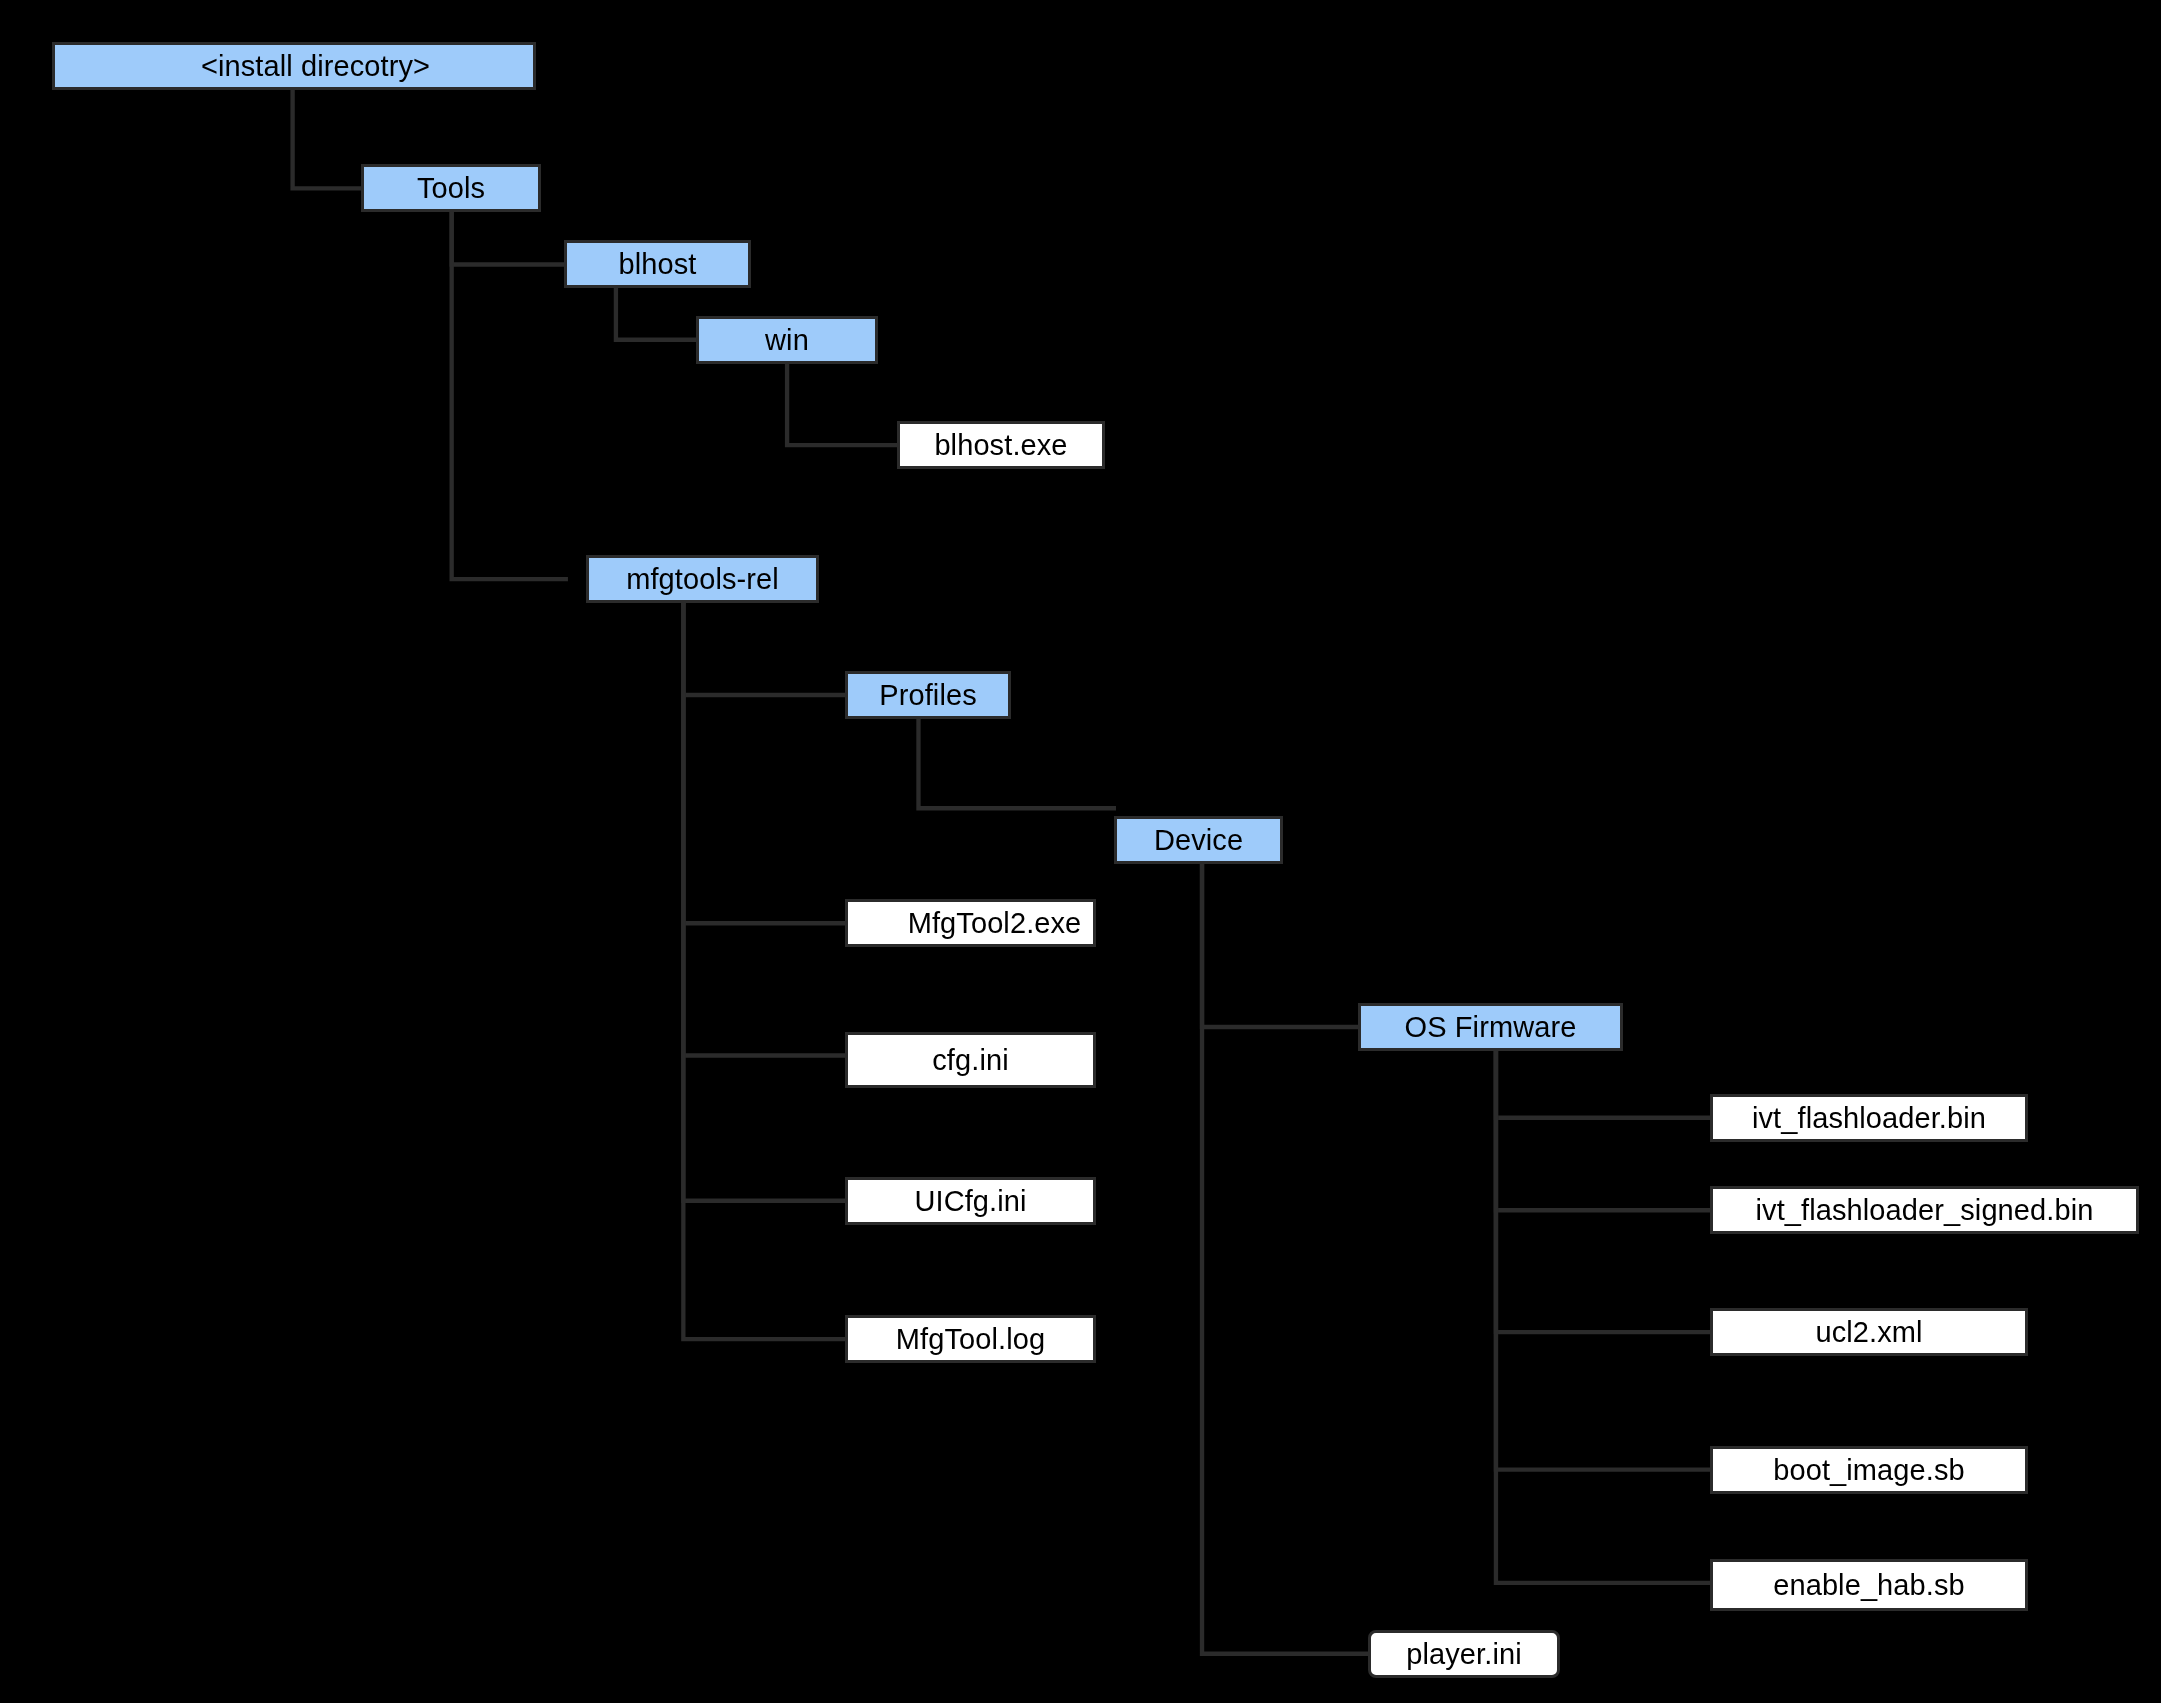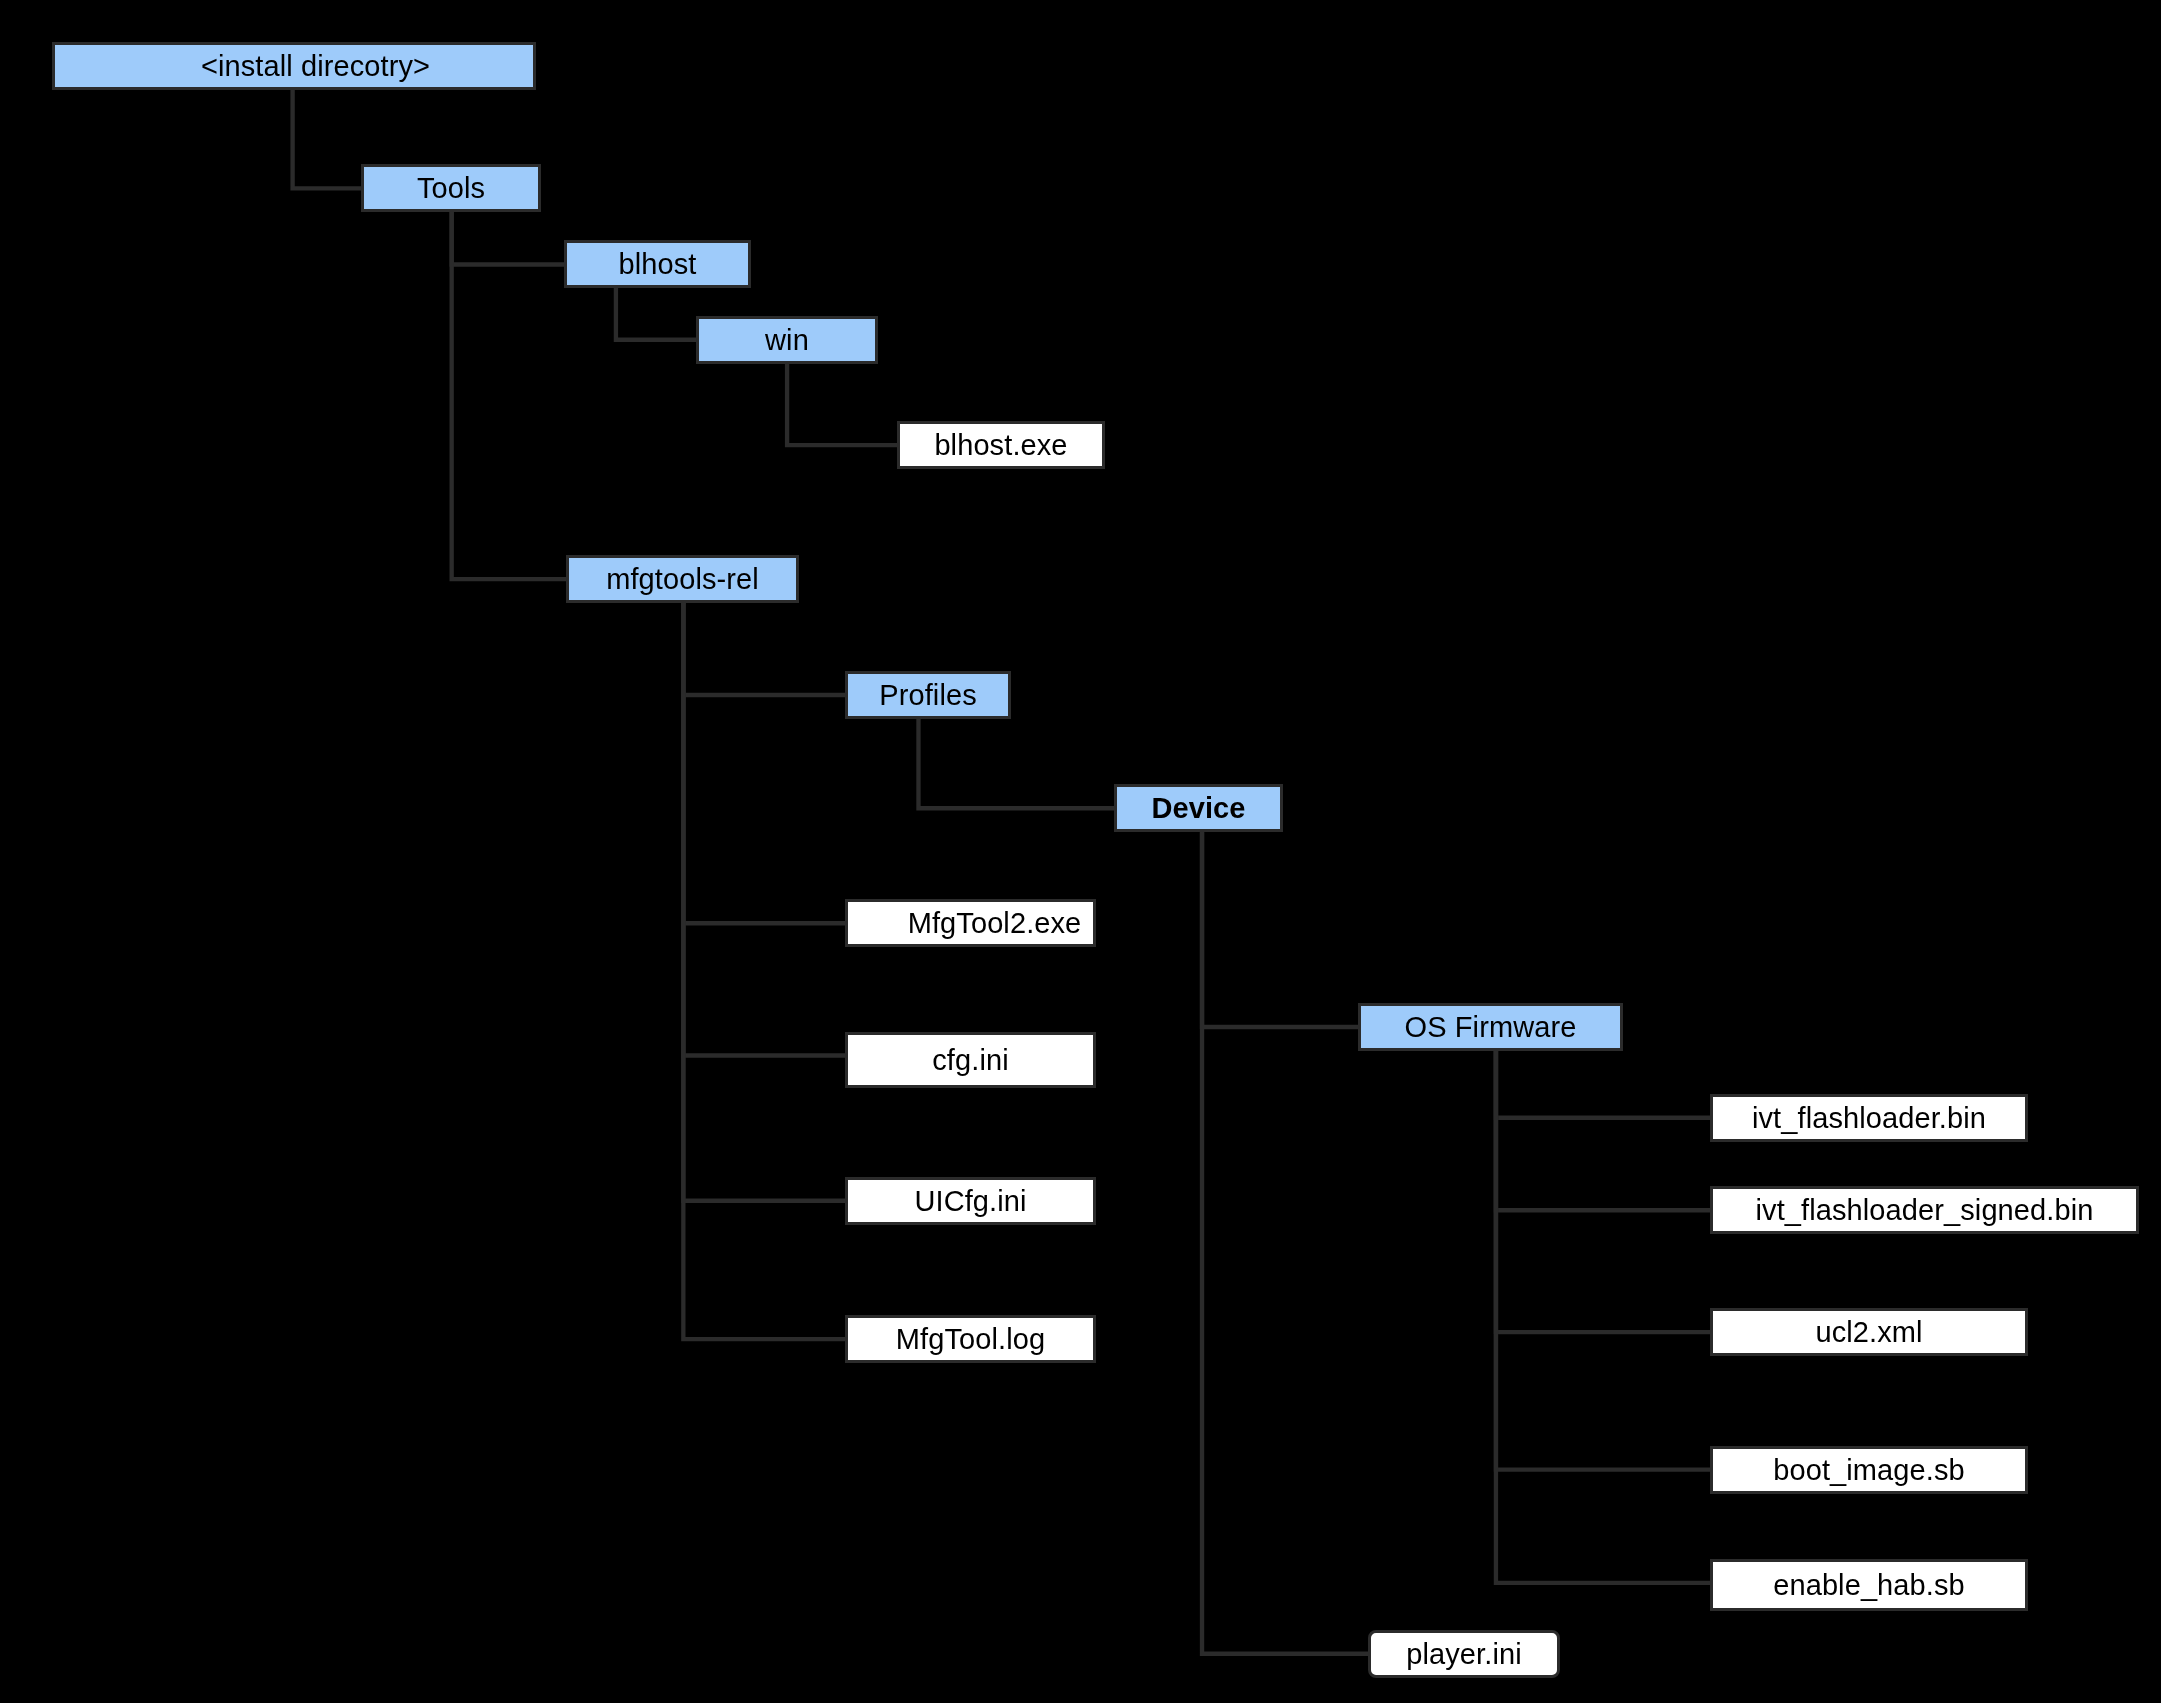--- a/index.html
+++ b/index.html
@@ -82,27 +82,27 @@
       </div>
       <div class="node folder" style="left: 564px; top: 240px; width: 187px; height: 48px;">
         <span class="node-label">blhost</span>
       </div>
       <div class="node folder" style="left: 696px; top: 316px; width: 182px; height: 48px;">
         <span class="node-label">win</span>
       </div>
       <div class="node file" style="left: 897px; top: 421px; width: 208px; height: 48px;">
         <span class="node-label">blhost.exe</span>
       </div>
-      <div class="node folder" style="left: 566px; top: 555px; width: 233px; height: 48px;">
+      <div class="node folder" style="left: 586px; top: 555px; width: 233px; height: 48px;">
         <span class="node-label">mfgtools-rel</span>
       </div>
       <div class="node folder" style="left: 845px; top: 671px; width: 166px; height: 48px;">
         <span class="node-label">Profiles</span>
       </div>
-      <div class="node folder" style="left: 1114px; top: 784px; width: 169px; height: 48px; font-weight: bold;">
+      <div class="node folder" style="left: 1114px; top: 816px; width: 169px; height: 48px;">
         <span class="node-label">Device</span>
       </div>
       <div class="node file" style="left: 845px; top: 899px; width: 251px; height: 48px; padding-left: 48px;">
         <span class="node-label">MfgTool2.exe</span>
       </div>
       <div class="node file" style="left: 845px; top: 1032px; width: 251px; height: 56px;">
         <span class="node-label">cfg.ini</span>
       </div>
       <div class="node file" style="left: 845px; top: 1177px; width: 251px; height: 48px;">
         <span class="node-label">UICfg.ini</span>

